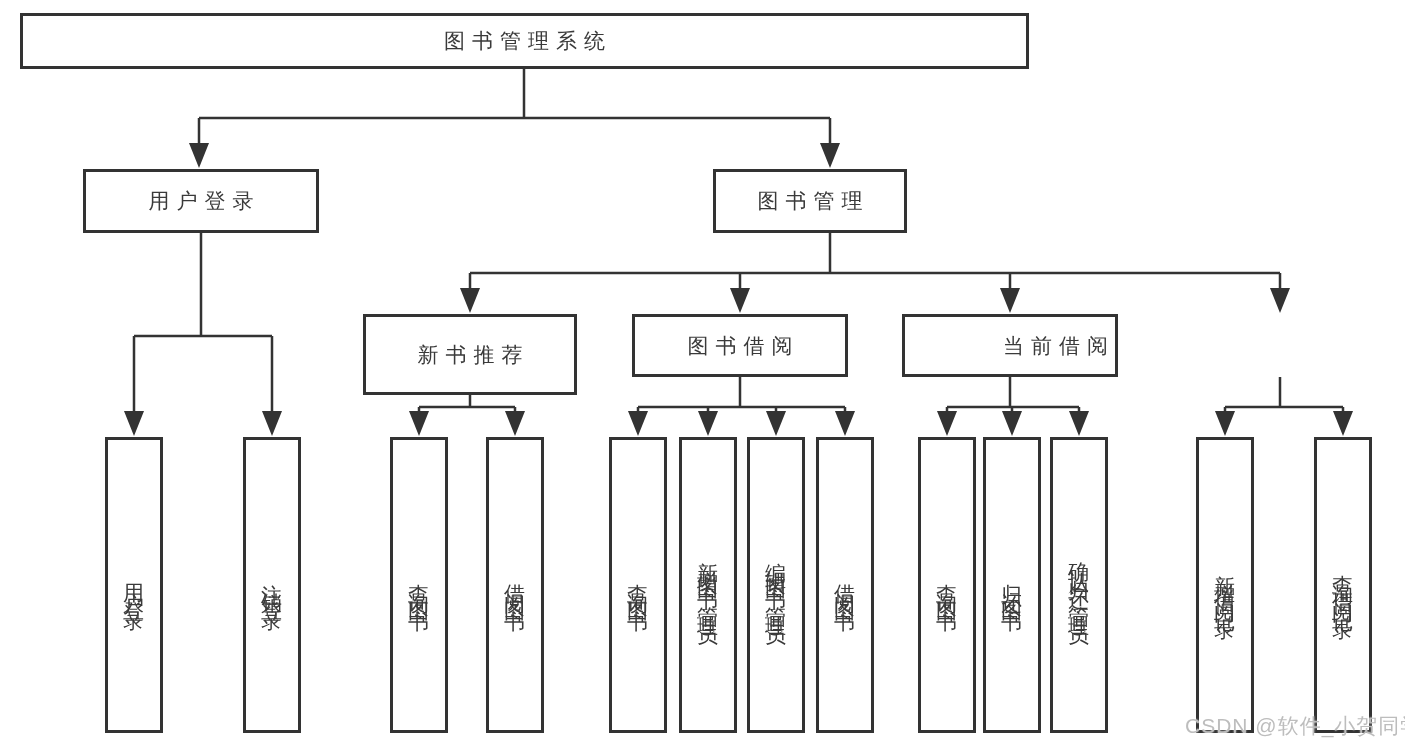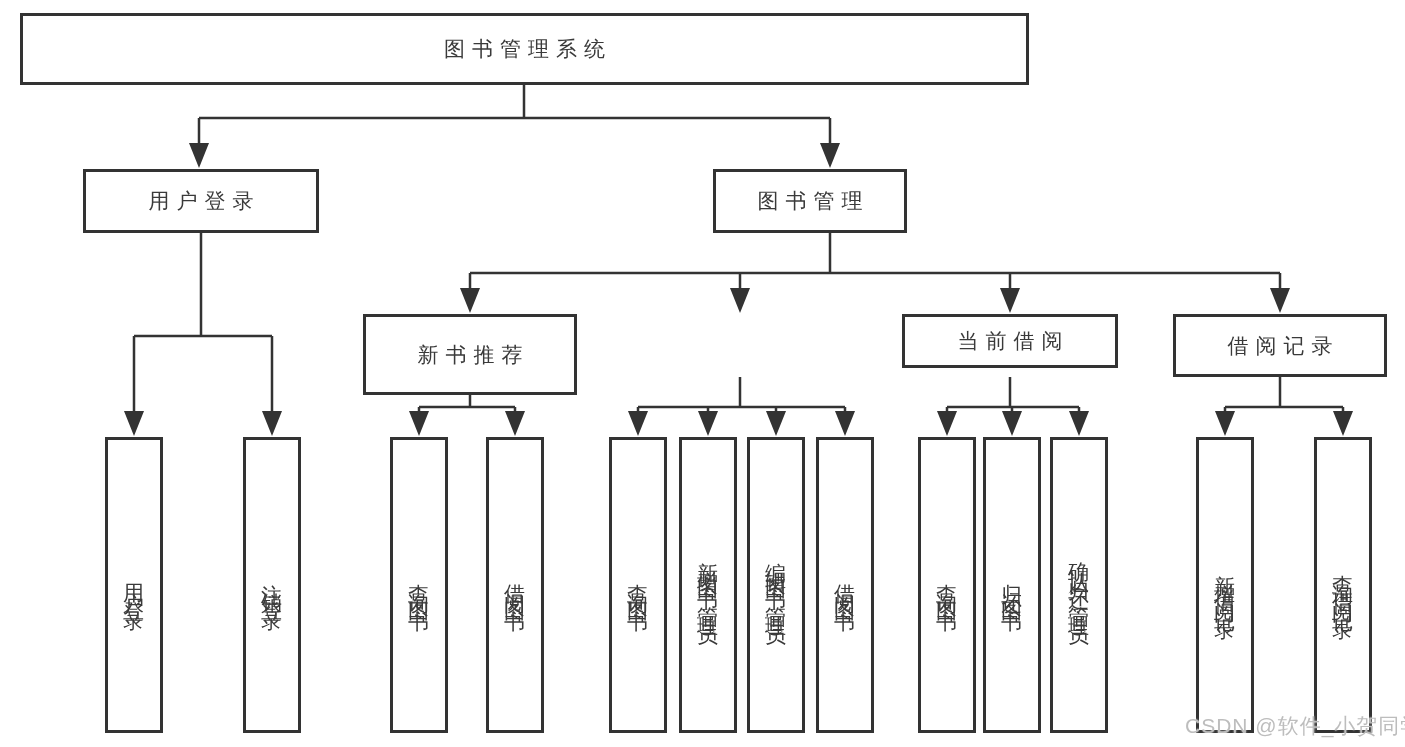--- a/index.html
+++ b/index.html
@@ -46,28 +46,28 @@
   .vtext {
     writing-mode: vertical-lr;
     text-orientation: mixed;
     font-size: 21px;
     letter-spacing: 9px;
     line-height: 1.1;
     color: #3a3a3a;
     white-space: nowrap;
   }
   
-  .n-root  { left: 20px;  top: 13px;  width: 1009px; height: 72px; text-align: right; }
+  .n-root  { left: 20px;  top: 13px;  width: 1009px; height: 56px; text-align: right; }
   
   .n-login { left: 83px;  top: 169px; width: 236px;  height: 64px; }
   .n-mgmt  { left: 713px; top: 169px; width: 194px;  height: 64px; }
   
   .n-rec   { left: 363px;  top: 314px; width: 214px; height: 81px; }
   .n-bor   { left: 632px;  top: 314px; width: 216px; height: 63px; }
-  .n-cur   { left: 902px;  top: 314px; width: 216px; height: 54px; }
+  .n-cur   { left: 902px;  top: 314px; width: 216px; height: 63px; justify-content: flex-end; }
   .n-recd  { left: 1173px; top: 314px; width: 214px; height: 63px; }
   
   .a1 { left: 105px; }  .a2 { left: 243px; }
   .b1 { left: 390px; }  .b2 { left: 486px; }
   .c1 { left: 609px; }  .c2 { left: 679px; }  .c3 { left: 747px; }  .c4 { left: 816px; }
   .d1 { left: 918px; }  .d2 { left: 983px; }  .d3 { left: 1050px; }
   .e1 { left: 1196px; } .e2 { left: 1314px; }
   .watermark {
     position: absolute;
     left: 1185px;
@@ -128,25 +128,25 @@
   <div class="box n-login">
     <span>用户登录</span>
   </div>
   <div class="box n-mgmt">
     <span>图书管理</span>
   </div>
 
   <div class="box n-rec">
     <span>新书推荐</span>
   </div>
+  <div class="box n-bor">
+    <span>图书借阅</span>
+  </div>
   <div class="box n-cur">
     <span>当前借阅</span>
-  </div>
-  <div class="box n-recd">
-    <span>借阅记录</span>
   </div>
 
   <div class="vbox a1">
     <span class="vtext">用户登录</span>
   </div>
   <div class="vbox a2">
     <span class="vtext">注销登录</span>
   </div>
 
   <div class="vbox b1">

